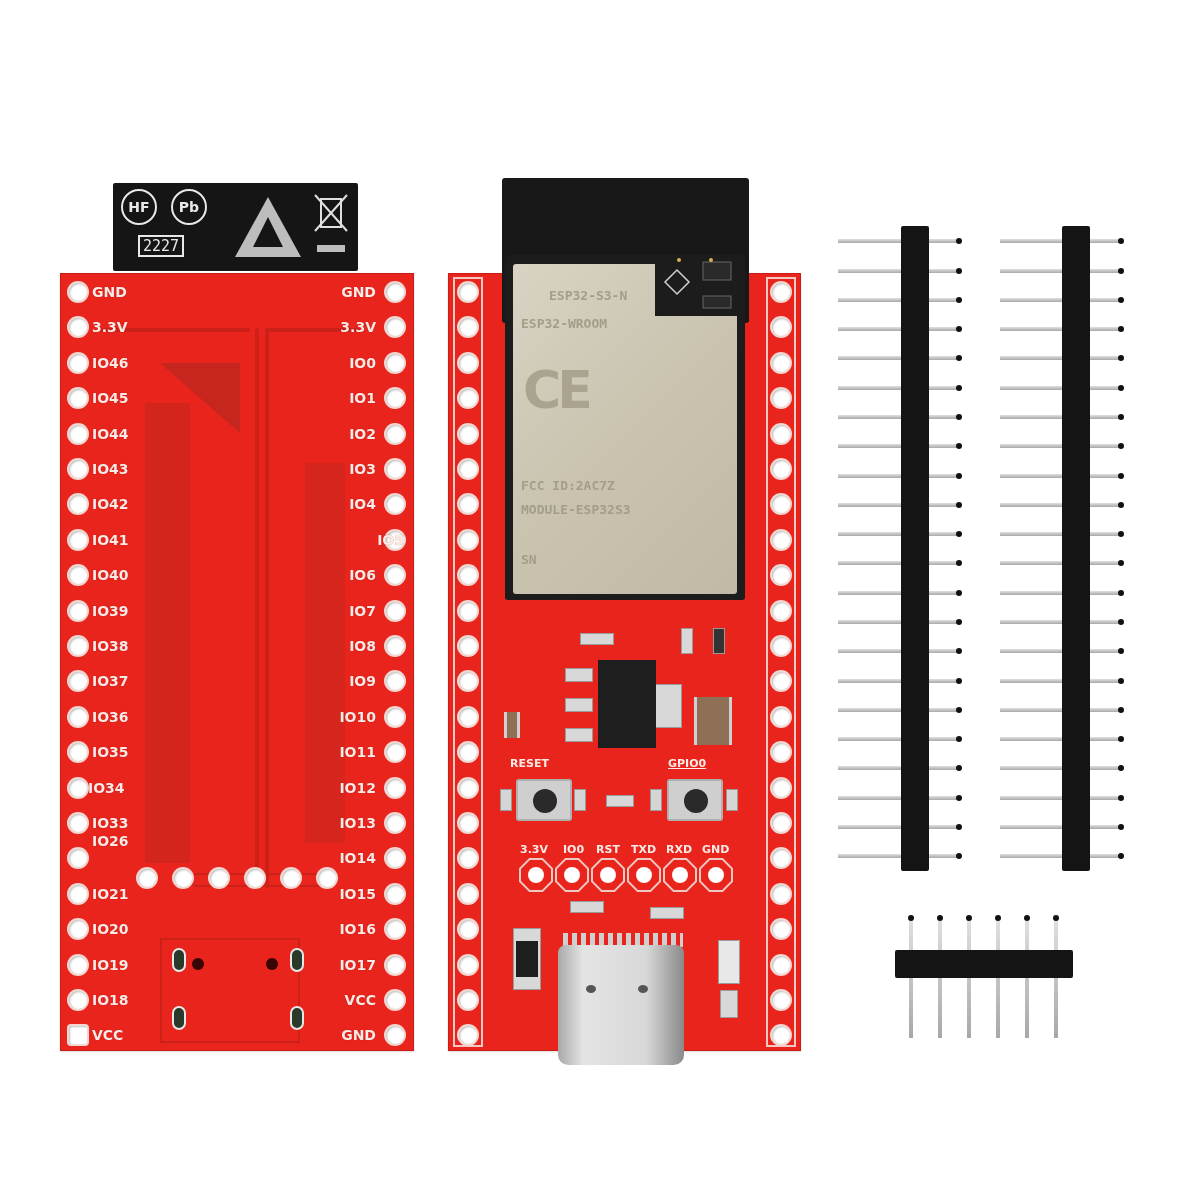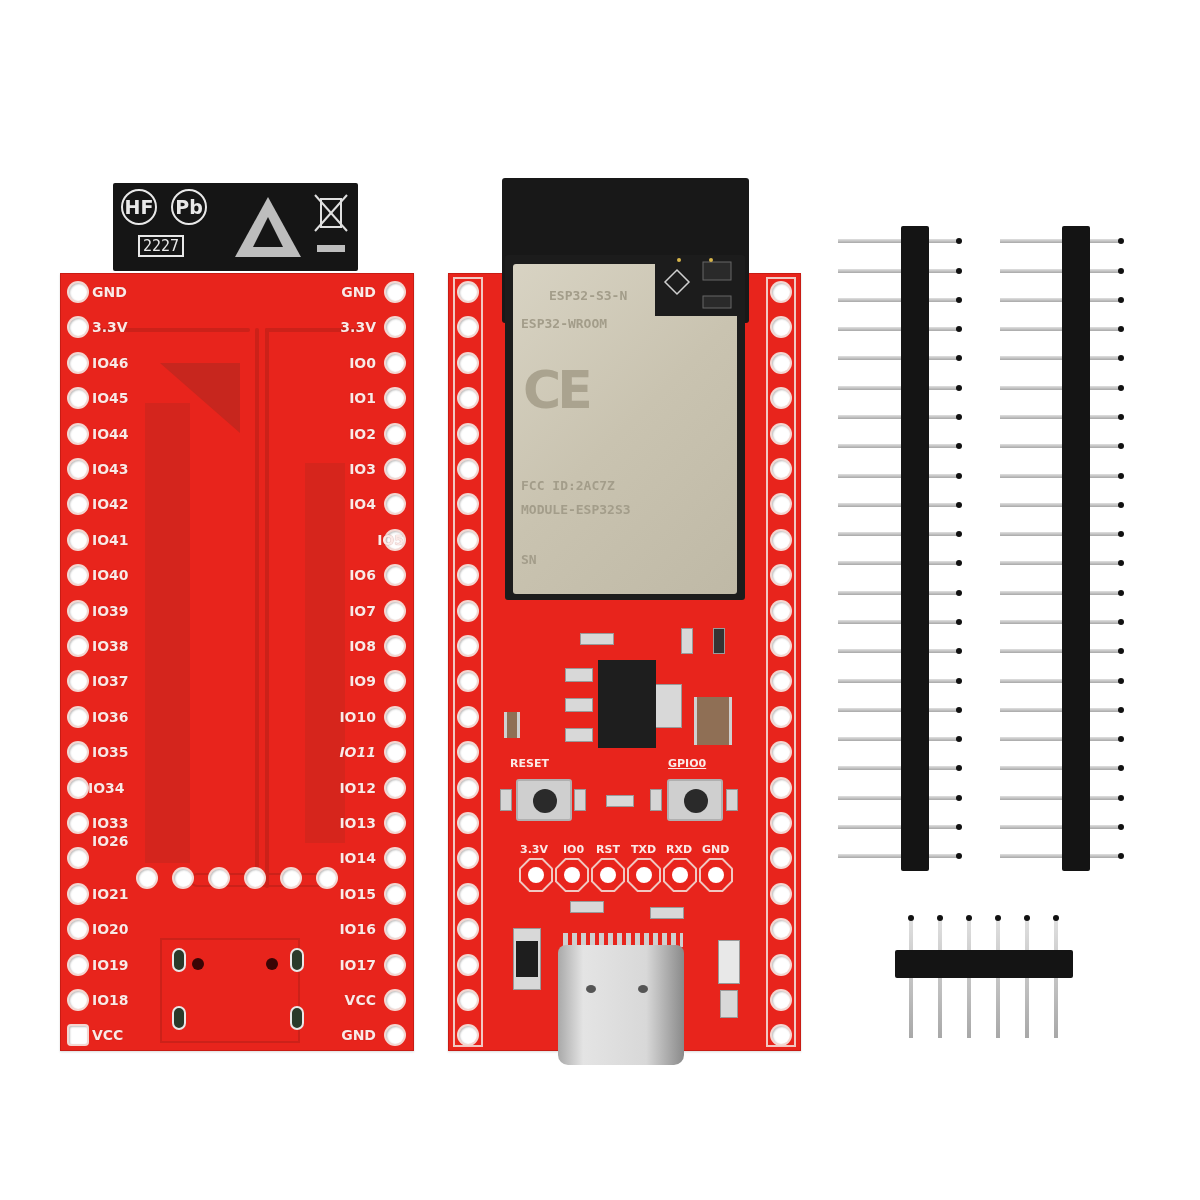--- a/index.html
+++ b/index.html
@@ -36,21 +36,21 @@
   .pour { position: absolute; background: #c7261e; }
 
   
   #sticker {
     left: 113px; top: 183px; width: 245px; height: 88px;
     background: #151515; border-radius: 2px;
   }
   .stk-circle {
     position: absolute; width: 36px; height: 36px; border-radius: 50%;
     border: 2px solid #e8e8e8; color: #e8e8e8;
-    font-size: 19px; font-weight: bold; text-align: center; line-height: 32px;
+    font-size: 14px; font-weight: bold; text-align: center; line-height: 32px;
   }
   .stk-box {
     position: absolute; border: 2px solid #e8e8e8; color: #e8e8e8;
     font-size: 15px; font-family: "DejaVu Sans Mono", monospace; padding: 0 3px; line-height: 18px;
   }
 
   
   .slot-pad {
     position: absolute; width: 14px; height: 24px; border-radius: 7px;
     background: #2a3a2a; border: 2px solid #e8e8e8;
@@ -217,21 +217,21 @@
   <div class="pin-label right" style="left:246px;top:294px;">IO6</div>
   <div class="pin-hole" style="left:326px;top:329px;"></div>
   <div class="pin-label right" style="left:246px;top:330px;">IO7</div>
   <div class="pin-hole" style="left:326px;top:364px;"></div>
   <div class="pin-label right" style="left:246px;top:365px;">IO8</div>
   <div class="pin-hole" style="left:326px;top:399px;"></div>
   <div class="pin-label right" style="left:246px;top:400px;">IO9</div>
   <div class="pin-hole" style="left:326px;top:435px;"></div>
   <div class="pin-label right" style="left:246px;top:436px;">IO10</div>
   <div class="pin-hole" style="left:326px;top:470px;"></div>
-  <div class="pin-label right" style="left:246px;top:471px;font-style:italic;">IO11</div>
+  <div class="pin-label right" style="left:246px;top:471px;">IO11</div>
   <div class="pin-hole" style="left:326px;top:506px;"></div>
   <div class="pin-label right" style="left:246px;top:507px;">IO12</div>
   <div class="pin-hole" style="left:326px;top:541px;"></div>
   <div class="pin-label right" style="left:246px;top:542px;">IO13</div>
   <div class="pin-hole" style="left:326px;top:576px;"></div>
   <div class="pin-label right" style="left:246px;top:577px;">IO14</div>
   <div class="pin-hole" style="left:326px;top:612px;"></div>
   <div class="pin-label right" style="left:246px;top:613px;">IO15</div>
   <div class="pin-hole" style="left:326px;top:647px;"></div>
   <div class="pin-label right" style="left:246px;top:648px;">IO16</div>

